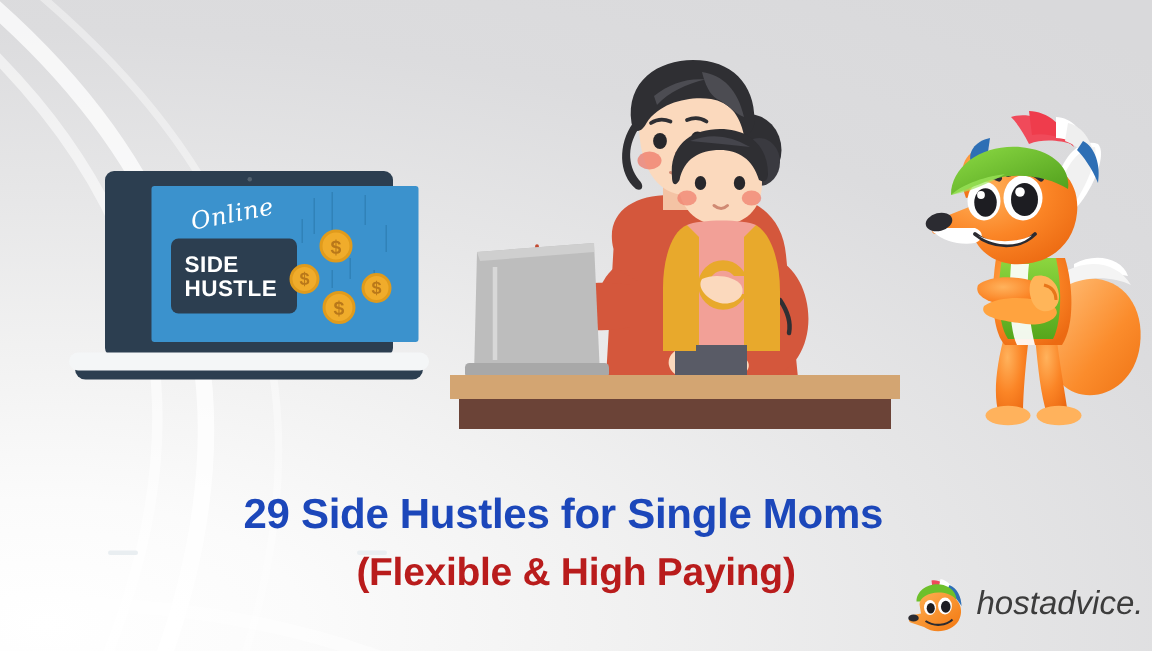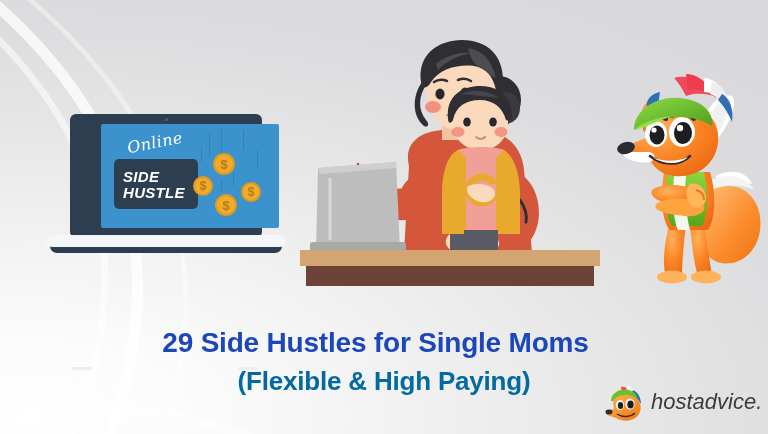--- a/index.html
+++ b/index.html
@@ -43,21 +43,20 @@
     letter-spacing:.4px;
   }
   .sh-box {
     position:absolute; left:13px; top:35px; width:84px; height:50px;
     background:#2c3e50; border-radius:5px;
   }
   .sh-box span {
     position:absolute; left:9px;
     color:#fff; font-weight:bold; font-size:15px; line-height:15px;
     letter-spacing:.3px;
-    font-style:italic;
   }
   .sh-l1 { top:10px; }
   .sh-l2 { top:26px;text-align:center; }
   .coin {
     position:absolute; border-radius:50%;
     background:#f0ac2b; border:2px solid #e09b1c;
     display:flex; align-items:center; justify-content:center;
     color:#b9781a; font-weight:bold;
   }
   .streak { position:absolute; width:1px; background:#2f7fb4; opacity:.85; }
@@ -79,21 +78,21 @@
     position:absolute; left:0; right:17px; top:327px;
     text-align:center;
     font-weight:bold; font-size:28px; line-height:32px;
     color:#1c47ba;
     letter-spacing:-.2px;
   }
   .subtitle {
     position:absolute; left:0; right:0; top:366px;
     text-align:center;
     font-weight:bold; font-size:26px; line-height:30px;
-    color:#0369a1;
+    color:#b91c1c;
     letter-spacing:-.2px;
   }
   
   .logo { position:absolute; left:605px; top:385px; width:160px; height:40px; }
   .logo-text {
     position:absolute; left:46px; top:4px;
     font-style:italic; font-size:22px; line-height:26px;
     color:#3c3c3c; white-space:nowrap;
   }
   .logo-text .b { font-weight:normal; }

